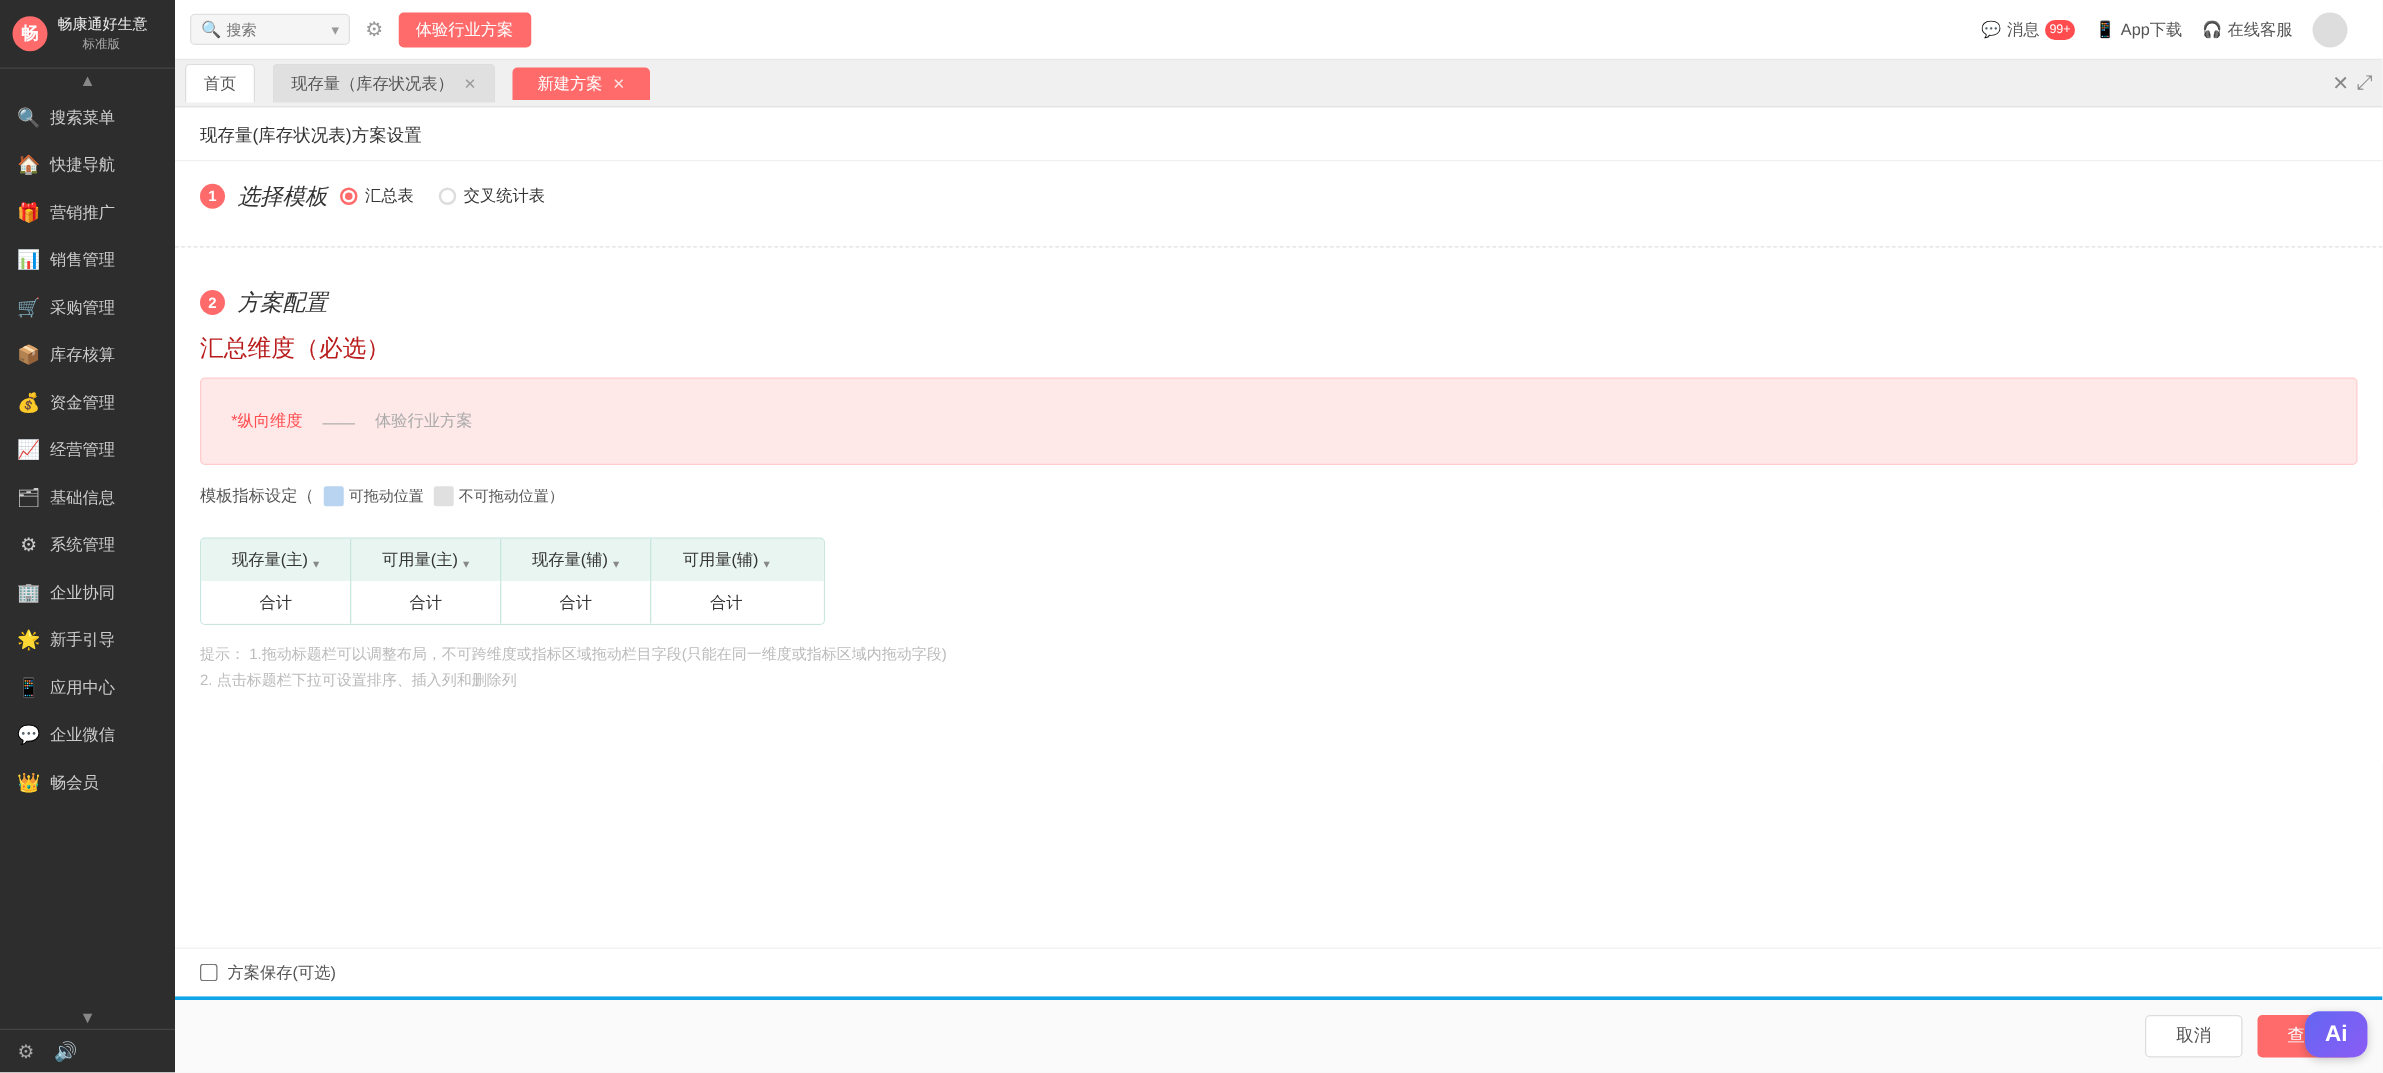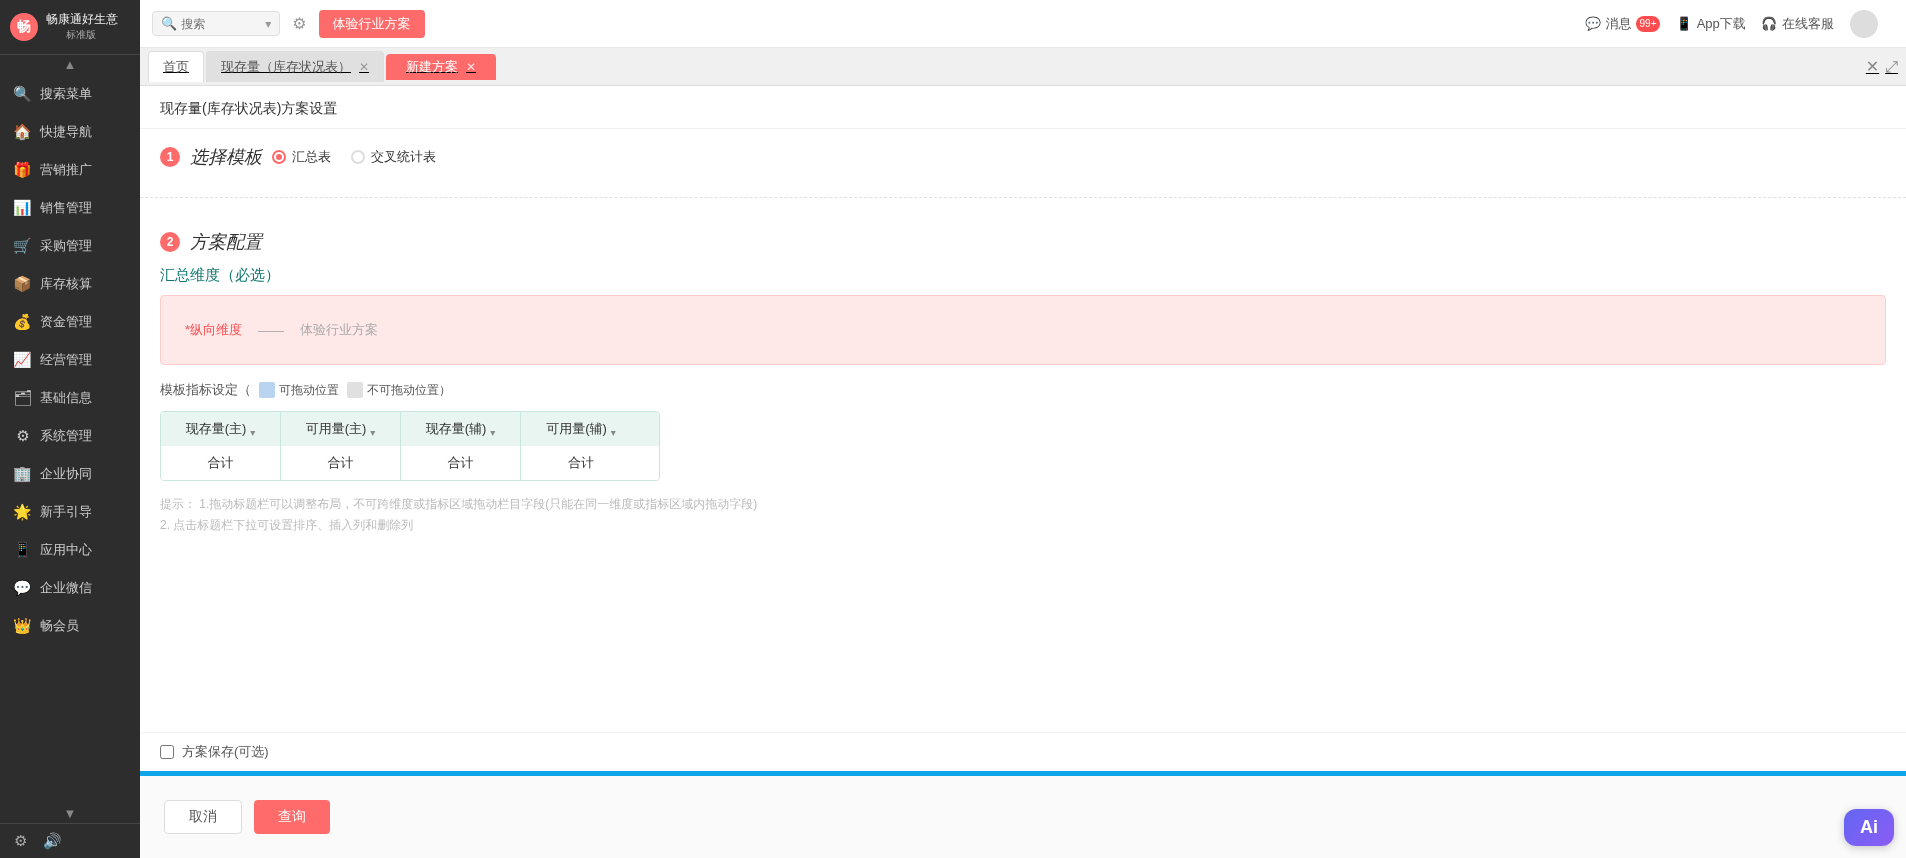--- a/index.html
+++ b/index.html
@@ -88,23 +88,22 @@
     .topbar-avatar { width: 28px; height: 28px; background: #ddd; border-radius: 50%; cursor: pointer; }
     .topbar-username { color: #555; font-size: 13px; cursor: pointer; }
 
     
     .tabs-bar {
       background: #f0f0f0;
       display: flex; align-items: center;
       border-bottom: 1px solid #ddd;
       flex-shrink: 0;
       padding: 0 8px;
-      gap: 2px;
+      gap: 14px;
       min-height: 38px;
-      text-decoration: underline;
     }
     .tab {
       display: flex; align-items: center; gap: 6px;
       padding: 6px 14px; cursor: pointer;
       border-radius: 4px 4px 0 0;
       background: #e0e0e0; color: #555; font-size: 13px;
       border: 1px solid #ddd; border-bottom: none;
     }
     .tab-home { background: #fff; }
     .tab-close { color: #999; font-size: 12px; cursor: pointer; margin-left: 2px; }
@@ -149,35 +148,35 @@
     .radio-circle.checked::after {
       content: ''; width: 6px; height: 6px; border-radius: 50%; background: #ff6b6b;
     }
     .radio-label { font-size: 13px; color: #333; }
 
     
     .divider { border: none; border-top: 1px dashed #e0e0e0; margin: 0 0 16px 0; }
 
     
     .section2 { padding: 16px 20px; }
-    .field-label { font-size: 15px; color: #0f766e; margin-bottom: 10px; }
+    .field-label { font-size: 19px; color: #b91c1c; margin-bottom: 10px; }
 
     
     .dimension-area {
       background: #ffe8e8; border: 1px solid #ffcccc;
       border-radius: 4px; padding: 18px 24px;
       display: flex; align-items: center; gap: 16px; min-height: 70px;
     }
     .dimension-required { color: #ff4d4f; font-size: 13px; }
     .dimension-dash { color: #aaa; font-size: 13px; }
     .dimension-placeholder { color: #aaa; font-size: 13px; }
 
     
     .indicator-config { margin-top: 16px; }
-    .indicator-config-title { font-size: 13px; color: #555; margin-bottom: 12px; display: flex; align-items: center; gap: 8px; }
+    .indicator-config-title { font-size: 13px; color: #555; margin-bottom: 24px; display: flex; align-items: center; gap: 8px; }
     .drag-label {
       display: inline-flex; align-items: center; gap: 4px; font-size: 12px; color: #555;
     }
     .drag-box { width: 16px; height: 16px; background: #b8d4f0; border-radius: 2px; display: inline-block; }
     .no-drag-box { width: 16px; height: 16px; background: #e0e0e0; border-radius: 2px; display: inline-block; }
 
     
     .stats-section { margin-top: 8px; }
     .stats-header { color: #5aab78; font-size: 13px; font-weight: 500; margin-bottom: 6px; }
     .stats-table { border: 1px solid #c8e6e0; border-radius: 4px; overflow: hidden; min-width: 500px; display: inline-block; }
@@ -200,23 +199,23 @@
     .save-row {
       display: flex; align-items: center; gap: 8px; padding: 10px 20px;
       border-top: 1px solid #f0f0f0; margin-top: auto;
     }
     .save-checkbox { width: 14px; height: 14px; border: 1px solid #bbb; border-radius: 2px; cursor: pointer; }
     .save-label { font-size: 13px; color: #555; }
 
     
     .footer-bar {
       background: #fafafa;
-      border-top: 5px solid #0ea5e9;
-      padding: 24px 24px;
-      display: flex; gap: 12px;
+      border-top: 3px solid #0ea5e9;
+      padding: 12px 24px;
+      display: flex; justify-content: flex-end; gap: 12px;
       flex-shrink: 0;
     }
     .btn-cancel {
       padding: 7px 24px; border: 1px solid #ddd; background: #fff;
       border-radius: 4px; font-size: 14px; color: #555; cursor: pointer;
     }
     .btn-query {
       padding: 7px 24px; border: none; background: #ff6b6b;
       border-radius: 4px; font-size: 14px; color: white; cursor: pointer;
     }

